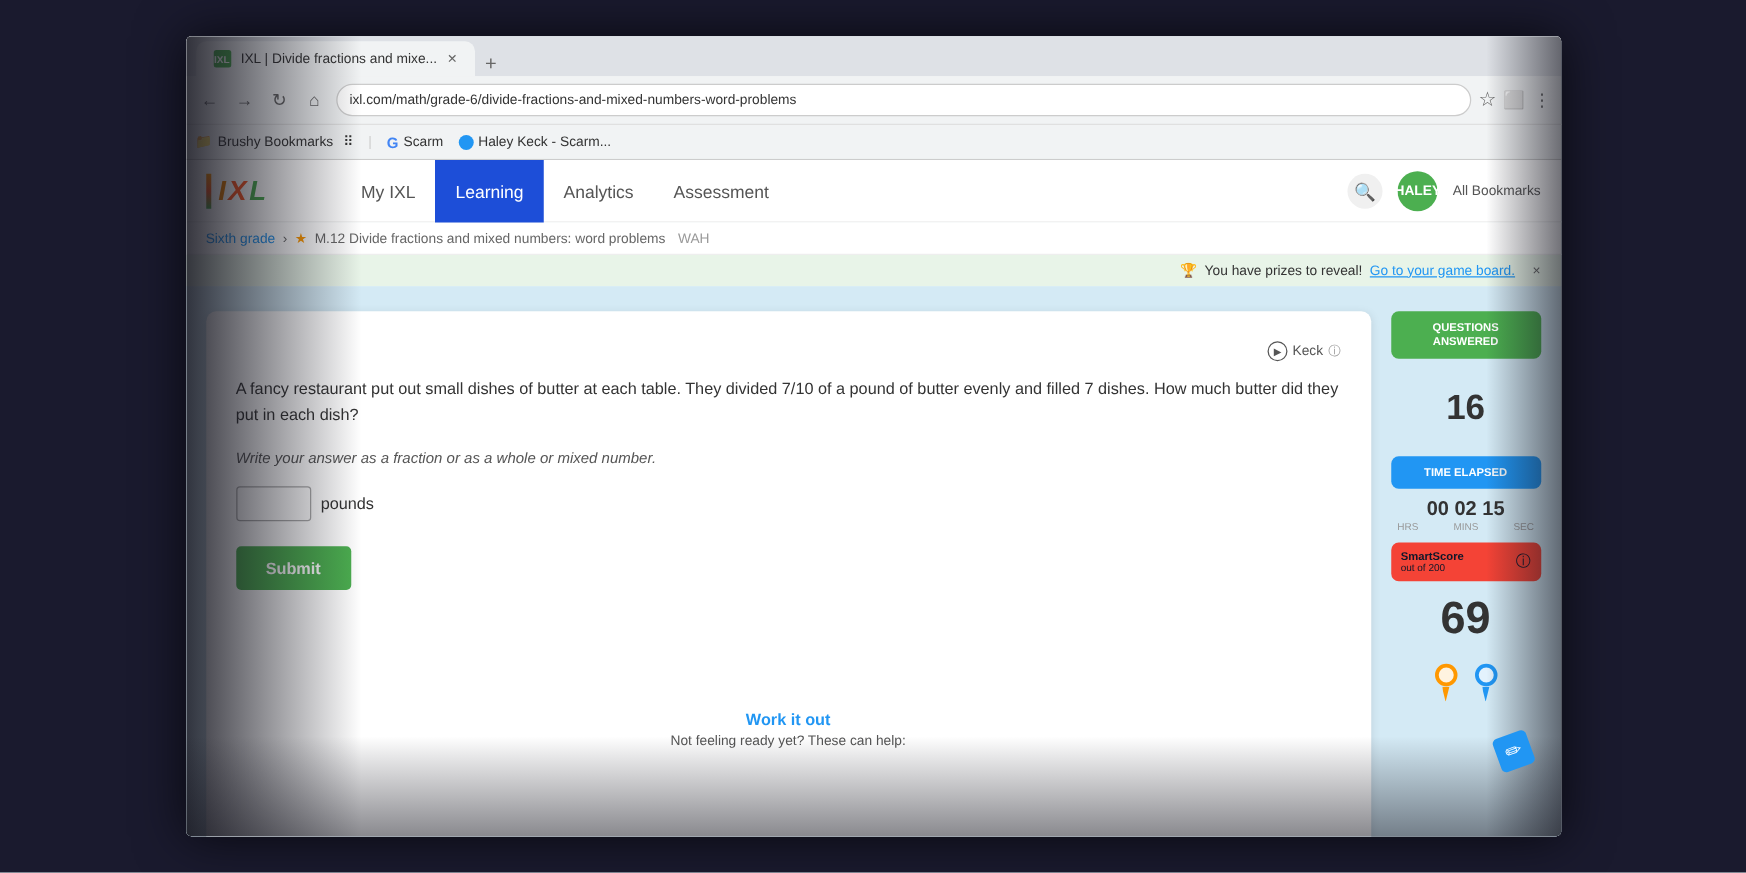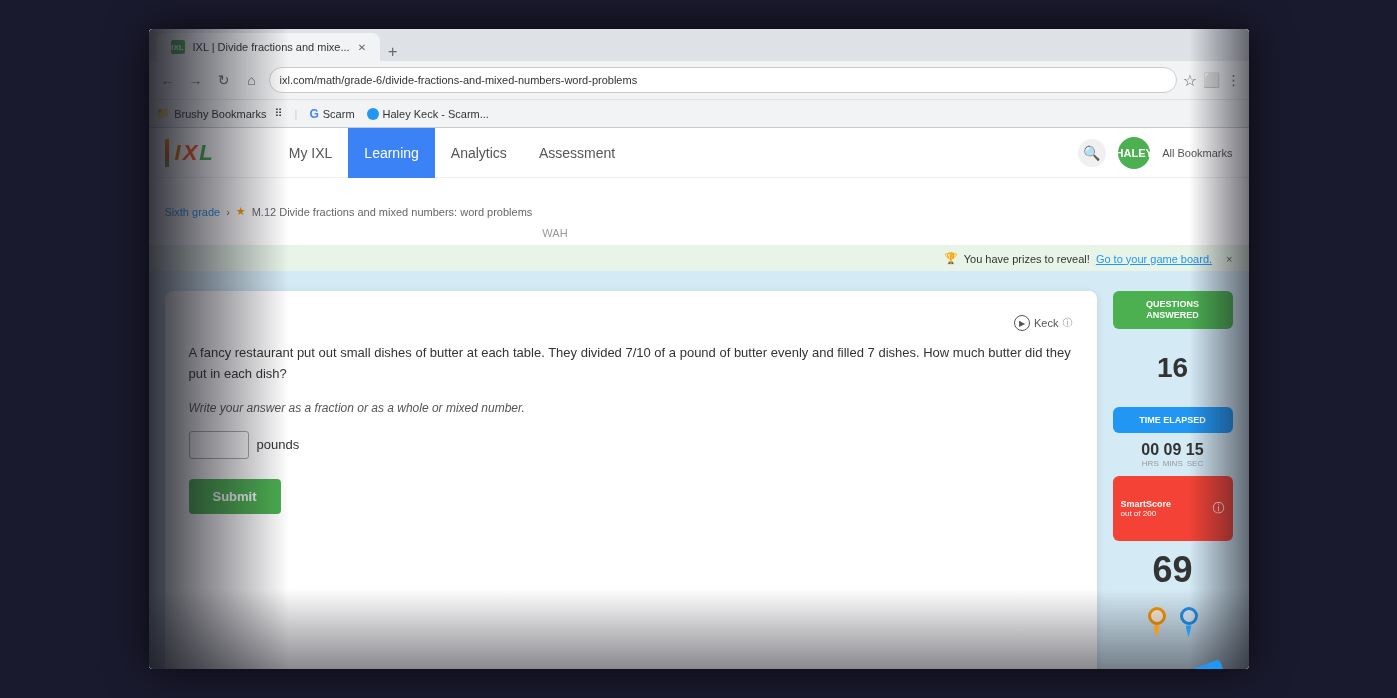--- a/index.html
+++ b/index.html
@@ -179,21 +179,21 @@
       display: flex;
       align-items: center;
       font-size: 14px;
       color: #555;
       cursor: pointer;
       font-weight: 500;
     }
 
     .nav-item.active {
       color: white;
-      background: #3b82f6;
+      background: #1d4ed8;
     }
 
     .ixl-header-right {
       margin-left: auto;
       display: flex;
       align-items: center;
       gap: 12px;
     }
 
     .search-icon {
@@ -387,33 +387,33 @@
     .time-display {
       text-align: center;
       font-size: 16px;
       color: #333;
       font-weight: bold;
     }
 
     .time-labels {
       display: flex;
       justify-content: center;
-      gap: 4px;
+      gap: 28px;
       font-size: 8px;
       color: #999;
     }
 
     .smart-score-box {
       background: #f44336;
       border-radius: 6px;
-      padding: 23px 8px;
+      padding: 6px 8px;
       display: flex;
       align-items: center;
       gap: 4px;
-      color: #ffffff;
+      color: #0f172a;
     }
 
     .smart-score-label {
       font-size: 9px;
       font-weight: bold;
     }
 
     .smart-score-sub {
       font-size: 8px;
     }
@@ -600,21 +600,21 @@
         <div class="user-avatar">HALEY</div>
         <span class="all-bookmarks-btn">All Bookmarks</span>
       </div>
     </div>
 
     <div class="breadcrumb-bar">
       <span style="cursor:pointer;color:#2196f3;">Sixth grade</span>
       <span>›</span>
       <span class="breadcrumb-star">★</span>
       <span>M.12 Divide fractions and mixed numbers: word problems</span>
-      <span style="color:#999;margin-left:4px;margin-top:43px;">WAH</span>
+      <span style="color:#999;margin-left:4px;">WAH</span>
     </div>
 
     <div class="prize-banner">
       <span class="prize-icon">🏆</span>
       <span>You have prizes to reveal!</span>
       <span class="prize-link">Go to your game board.</span>
       <span style="cursor:pointer;color:#666;margin-left:8px;">×</span>
     </div>
 
     <div class="main-content">
@@ -632,37 +632,41 @@
         <div class="answer-instruction">Write your answer as a fraction or as a whole or mixed number.</div>
 
         <div class="answer-row">
           <input class="answer-input" type="text" style="">
           <span class="answer-unit">pounds</span>
         </div>
 
         <button class="submit-btn">Submit</button>
 
         
+        <div class="work-it-out" style="margin-top:80px;">
+          <div class="work-it-out-title">Work it out</div>
+          <div class="work-it-out-sub">Not feeling ready yet? These can help:</div>
+        </div>
       </div>
 
       <div class="side-panel">
 
         <div class="stat-box">
           <div class="stat-label">Questions answered</div>
         </div>
         <div class="stat-number">16</div>
 
         <div class="stat-box blue">
           <div class="stat-label">Time elapsed</div>
         </div>
         <div style="text-align:center;">
           <div class="time-display">
             <span>00</span>
             <span> </span>
-            <span>09</span>
+            <span>02</span>
             <span> </span>
             <span>15</span>
           </div>
           <div class="time-labels">
             <span>HRS</span>
             <span>MINS</span>
             <span>SEC</span>
           </div>
         </div>
 

